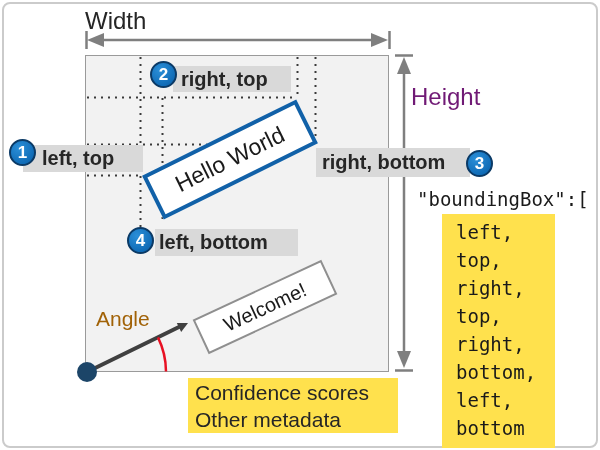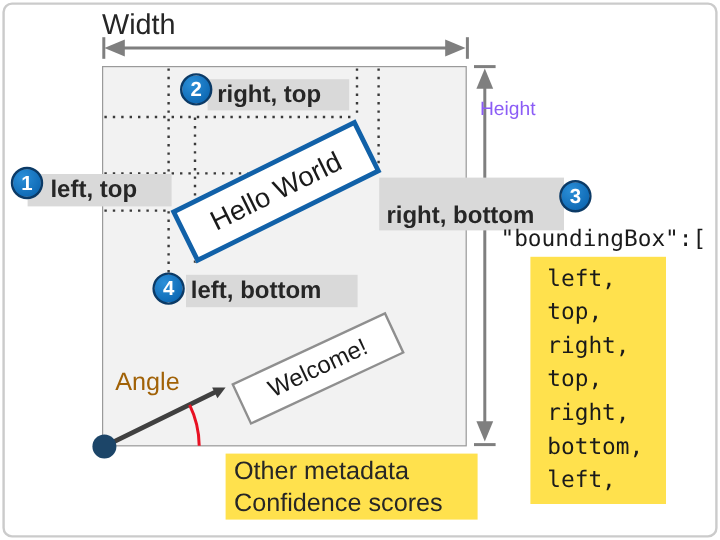--- a/index.html
+++ b/index.html
@@ -35,34 +35,34 @@
     display:flex;align-items:center;justify-content:center;
     font-size:20px;color:#1a1a1a;
   }
 
   
   .width-label{
     position:absolute;left:85px;top:7px;width:304px;text-align:left;
     font-size:24px;color:#262626;
   }
   .height-label{
-    position:absolute;left:400px;top:83px;font-size:16px;color:#8b5cf6;
+    position:absolute;left:411px;top:83px;font-size:24px;color:#701a75;
   }
   .angle-label{
     position:absolute;left:96px;top:307px;font-size:21px;color:#a16207;
   }
 
   
   .pt-label{
     position:absolute;background:#d9d9d9;color:#262626;box-sizing:border-box;
     font-size:20px;display:flex;align-items:center;white-space:nowrap;font-weight:bold;
   }
   .pt1-label{left:23px;top:145px;width:120px;height:27px;padding-left:19px;}
   .pt2-label{left:173px;top:66px;width:118px;height:26px;padding-left:8px;}
-  .pt3-label{left:316px;top:148px;width:154px;height:44px;padding-left:6px;align-items:flex-end;}
+  .pt3-label{left:316px;top:148px;width:154px;height:29px;padding-left:6px;}
   .pt4-label{left:155px;top:229px;width:143px;height:27px;padding-left:4px;}
 
   
   .num-circle{
     position:absolute;width:27px;height:27px;border-radius:50%;
     background:radial-gradient(circle at 35% 30%, #2b8fd8, #0f6ab5 75%);
     border:2px solid #0b3a66;box-sizing:border-box;
     display:flex;align-items:center;justify-content:center;
     color:#ffffff;font-size:17px;font-weight:bold;
   }
@@ -172,18 +172,19 @@
 
 <div class="code-header mono">"boundingBox":[</div>
 <div class="code-values mono">
   <span>left,</span>
   <span>top,</span>
   <span>right,</span>
   <span>top,</span>
   <span>right,</span>
   <span>bottom,</span>
   <span>left,</span>
+  <span>bottom</span>
 </div>
 
 <div class="metadata-note">
+  <span>Confidence scores</span>
   <span>Other metadata</span>
-  <span>Confidence scores</span>
 </div>
 
 </body></html>

